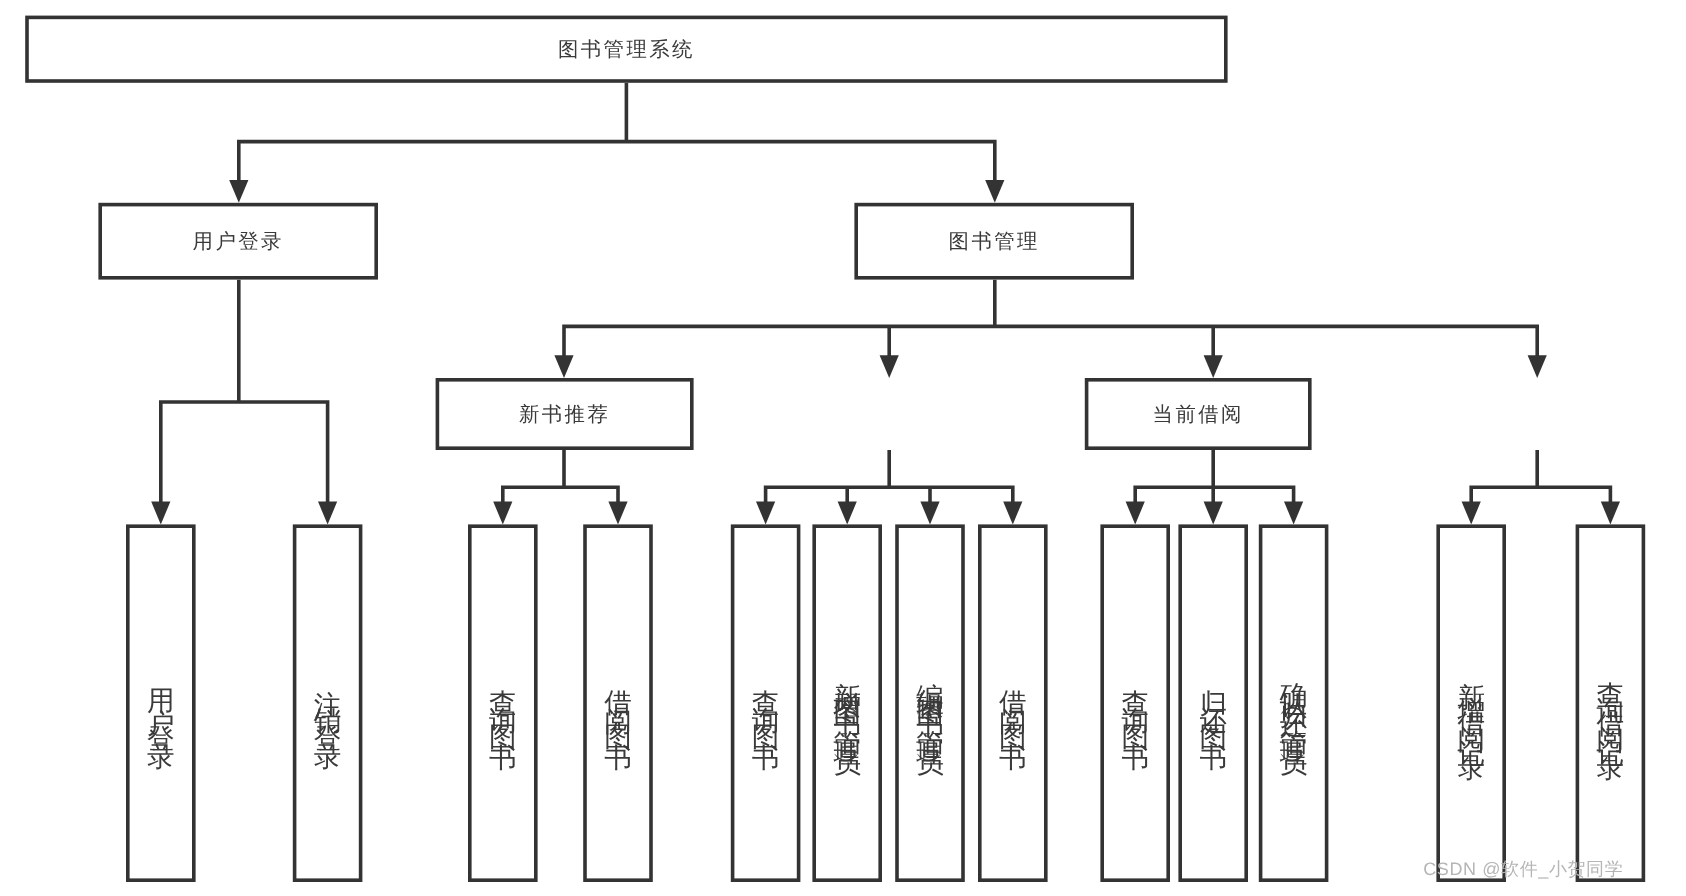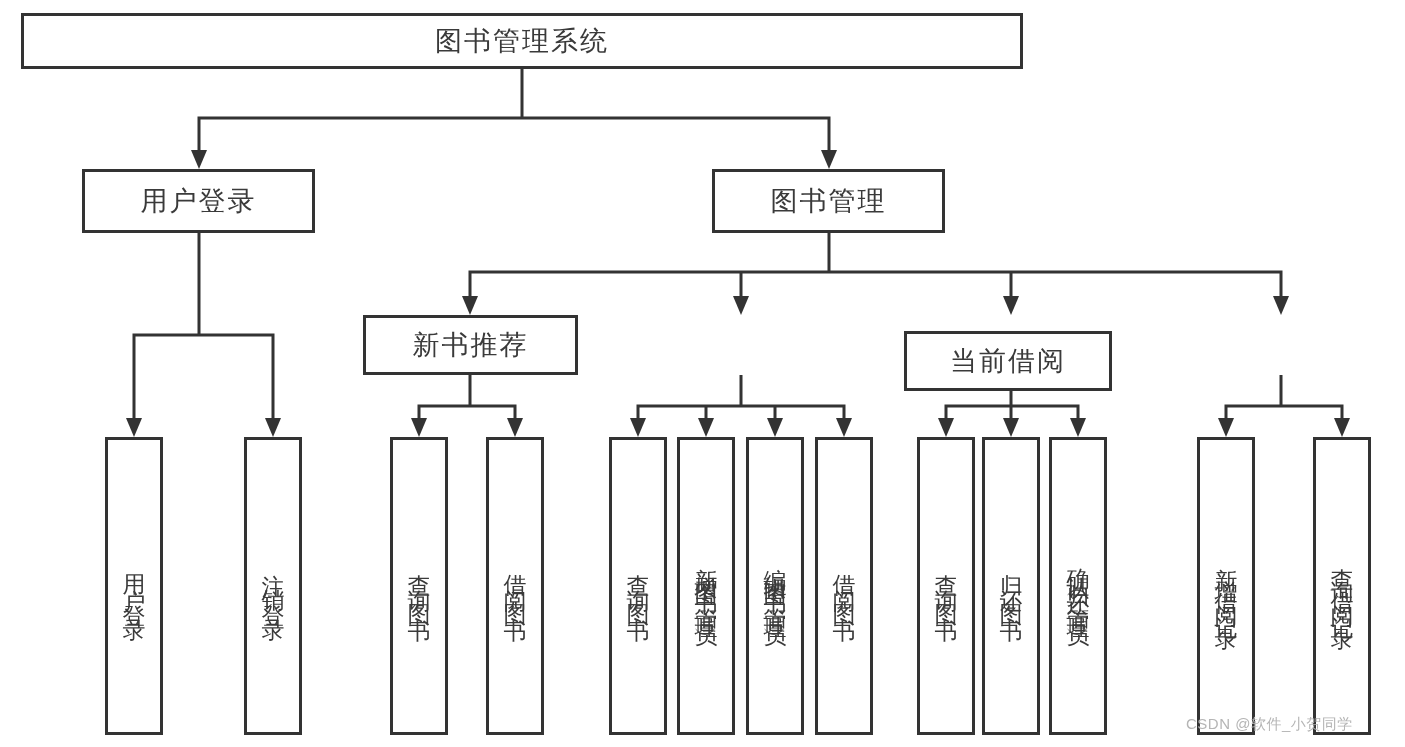--- a/index.html
+++ b/index.html
@@ -21,21 +21,21 @@
   .box{
     position:absolute;
     box-sizing:border-box;
     border:3px solid var(--line);
     background:#fff;
     display:flex;
     align-items:center;
     justify-content:center;
   }
   .h span{
-    font-size:27px;
+    font-size:17px;
     letter-spacing:2px;
     white-space:nowrap;
     color:var(--text);
   }
   .v{width:58px;height:298px;}
   .v span{
     writing-mode:vertical-rl;
     text-orientation:mixed;
     font-size:23px;
     line-height:1;
@@ -106,21 +106,21 @@
   <div class="box h" style="left:82px;top:169px;width:233px;height:64px">
     <span>用户登录</span>
   </div>
   <div class="box h" style="left:712px;top:169px;width:233px;height:64px">
     <span>图书管理</span>
   </div>
 
   <div class="box h" style="left:363px;top:315px;width:215px;height:60px">
     <span>新书推荐</span>
   </div>
-  <div class="box h" style="left:904px;top:331px;width:208px;height:60px">
+  <div class="box h" style="left:904px;top:315px;width:189px;height:60px">
     <span>当前借阅</span>
   </div>
 
   <div class="box v" style="left:105px;top:437px">
     <span>用户登录</span>
   </div>
   <div class="box v" style="left:244px;top:437px">
     <span>注销登录</span>
   </div>
   <div class="box v" style="left:390px;top:437px">

